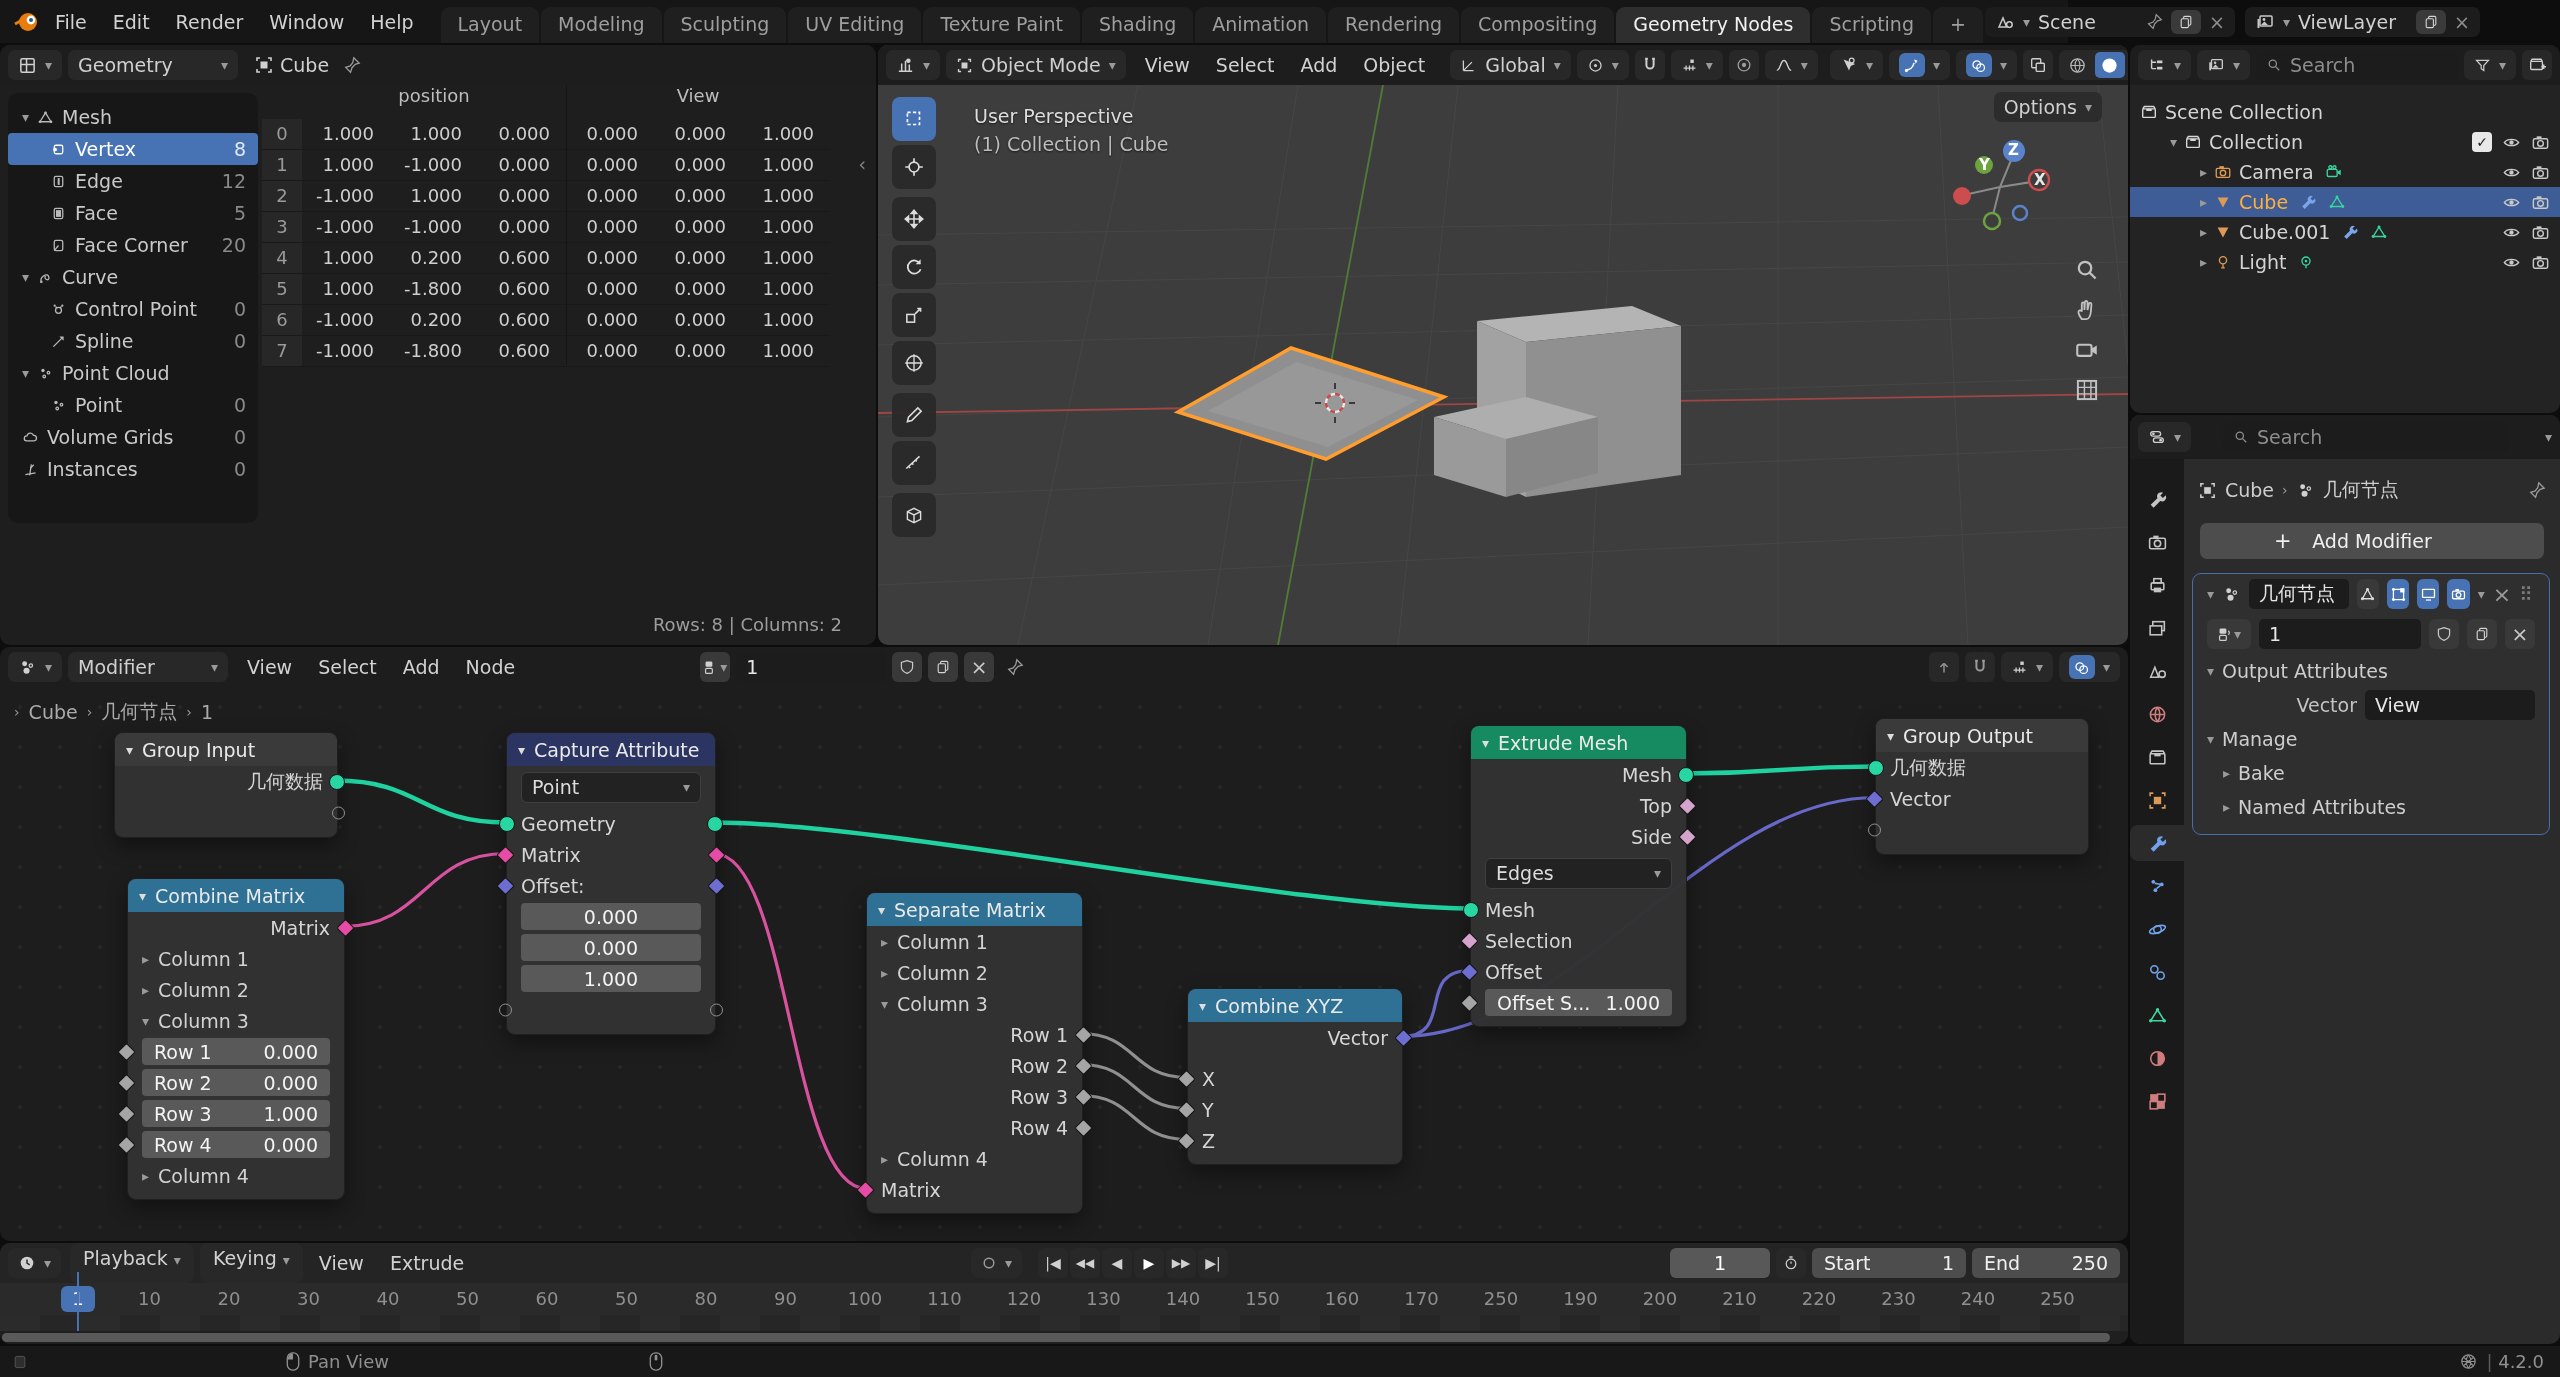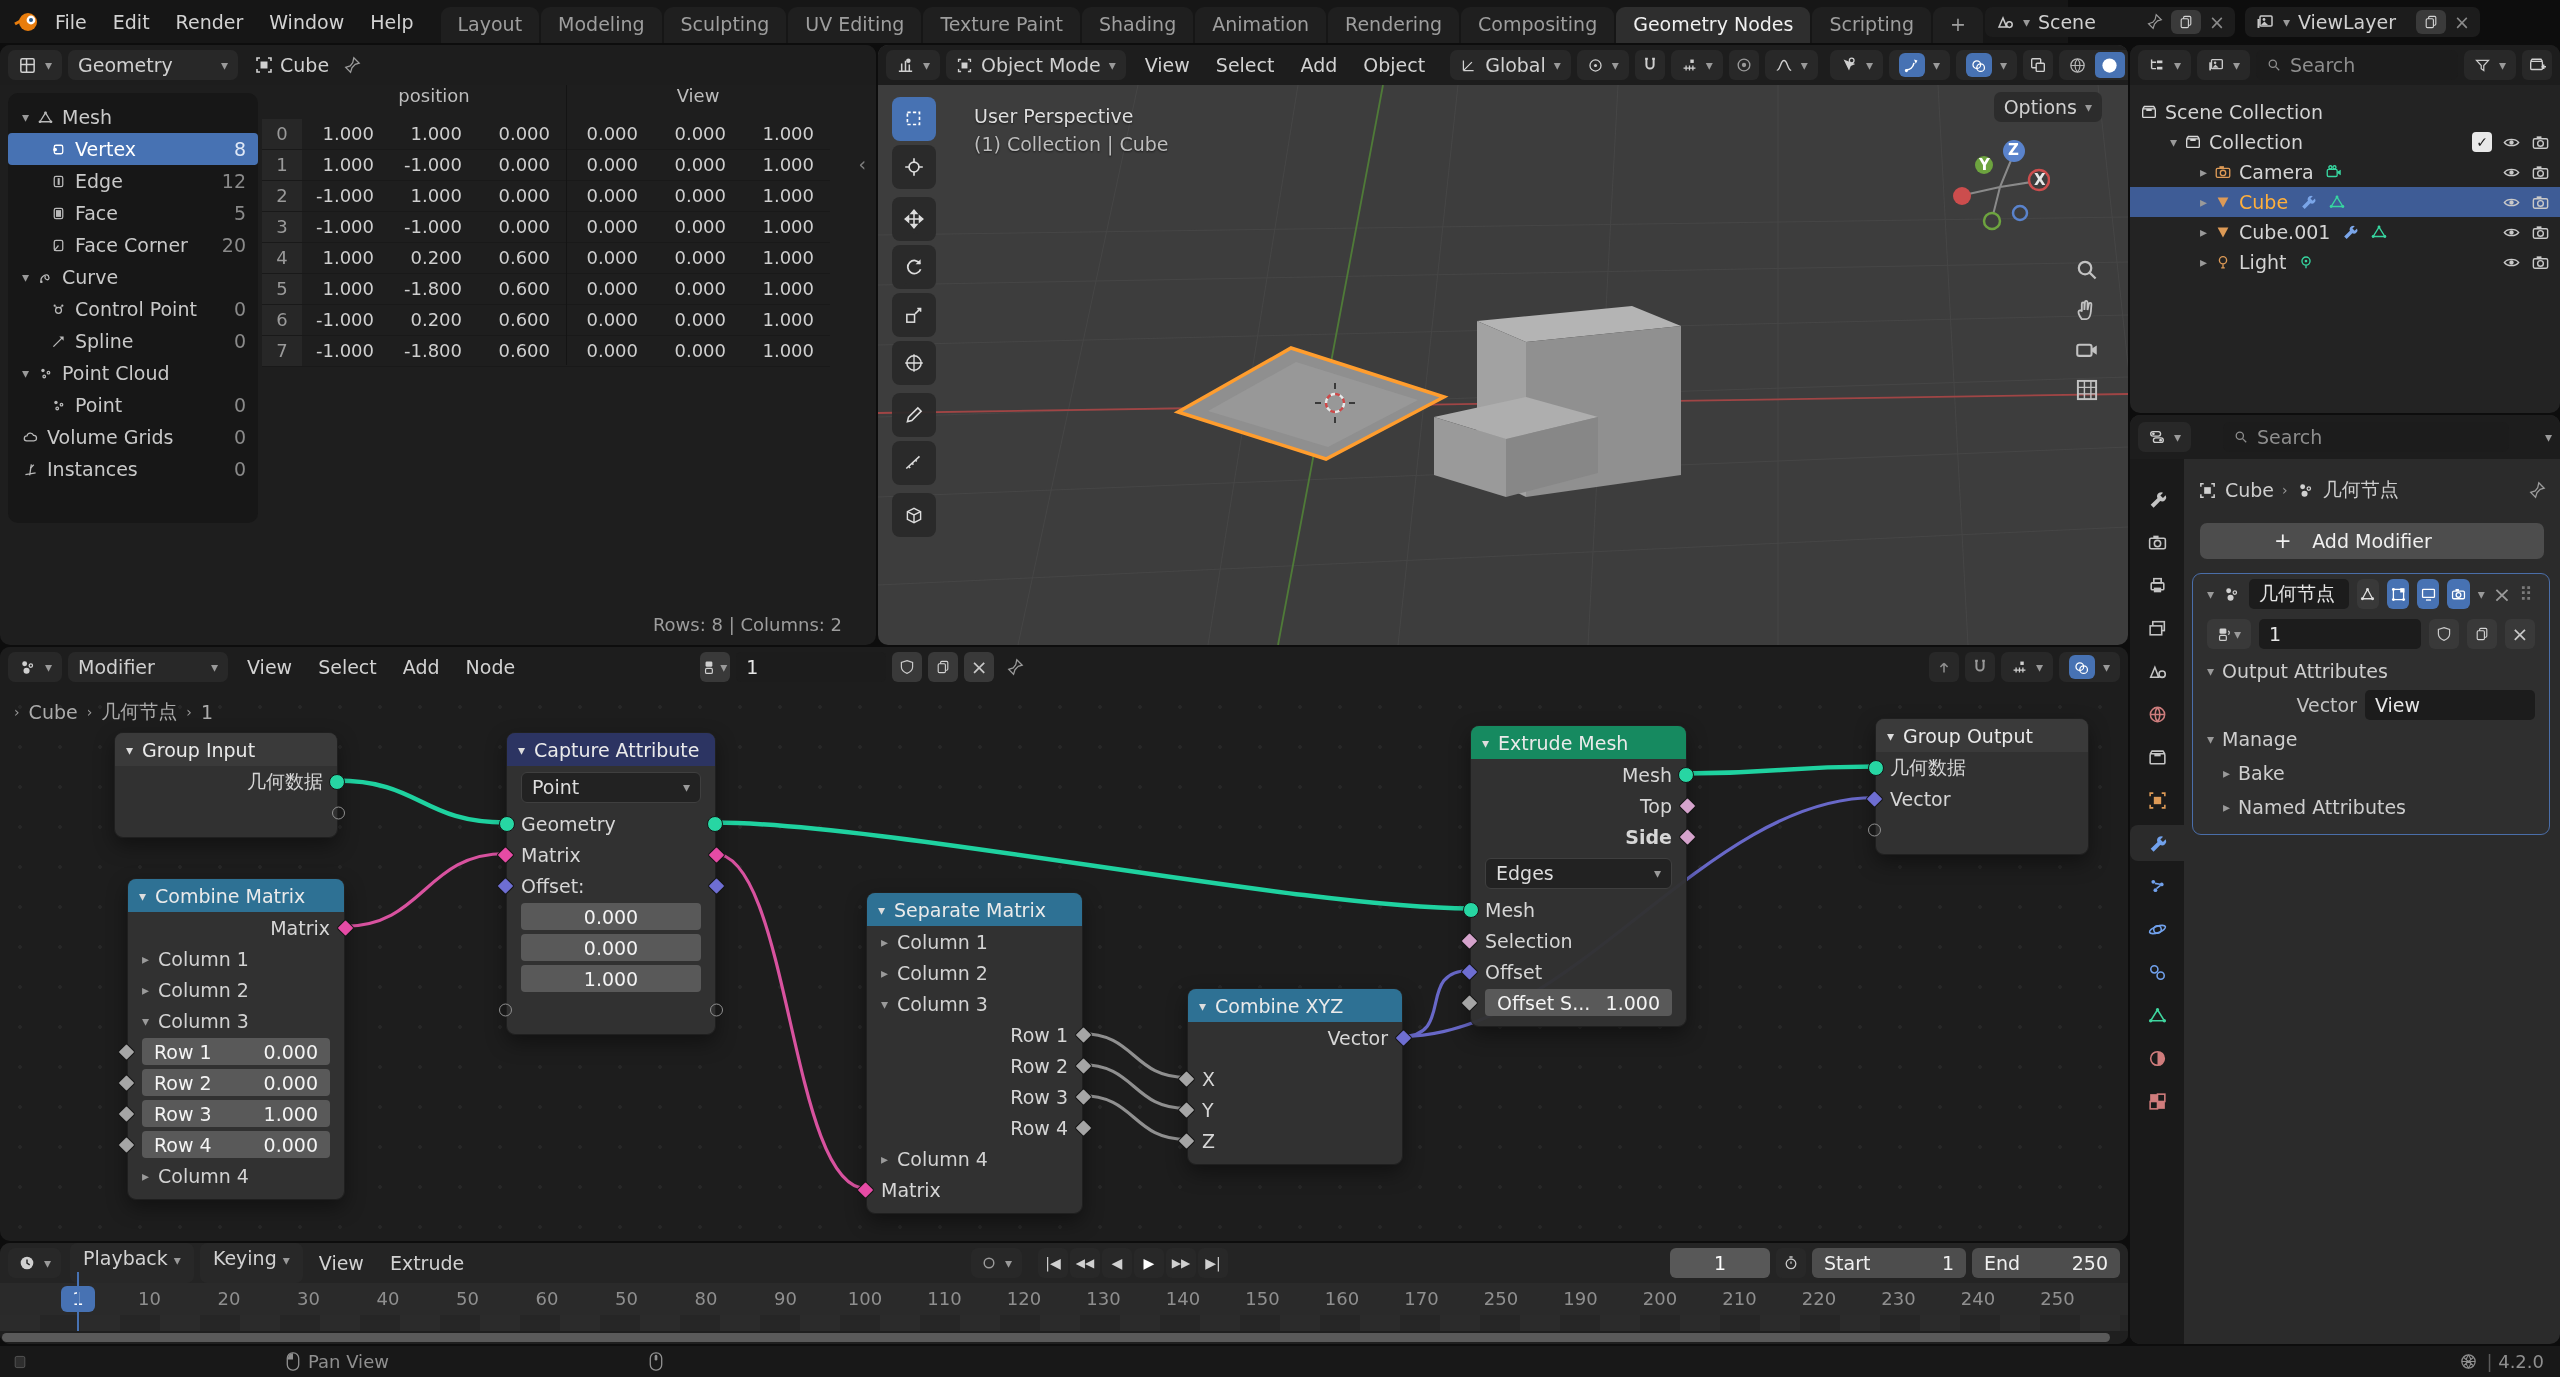--- a/index.html
+++ b/index.html
@@ -1425,21 +1425,21 @@
             <span>Extrude Mesh</span>
           </div>
           <div class="nrow out" style="height: 31px;">
             <span>Mesh</span>
             <span class="sock r" style="background: rgb(39, 214, 163);"></span>
           </div>
           <div class="nrow out" style="height: 31px;">
             <span>Top</span>
             <span class="sock r dia" style="background: rgb(213, 163, 204);"></span>
           </div>
-          <div class="nrow out" style="height: 31px; font-weight: bold;">
+          <div class="nrow out" style="height: 31px;">
             <span>Side</span>
             <span class="sock r dia" style="background: rgb(213, 163, 204);"></span>
           </div>
           <div class="nrow" style="height: 42px;">
             <span class="nsel">
               <span>Edges</span>
               <span class="chev">▾</span>
             </span>
           </div>
           <div class="nrow" style="height: 31px;">

